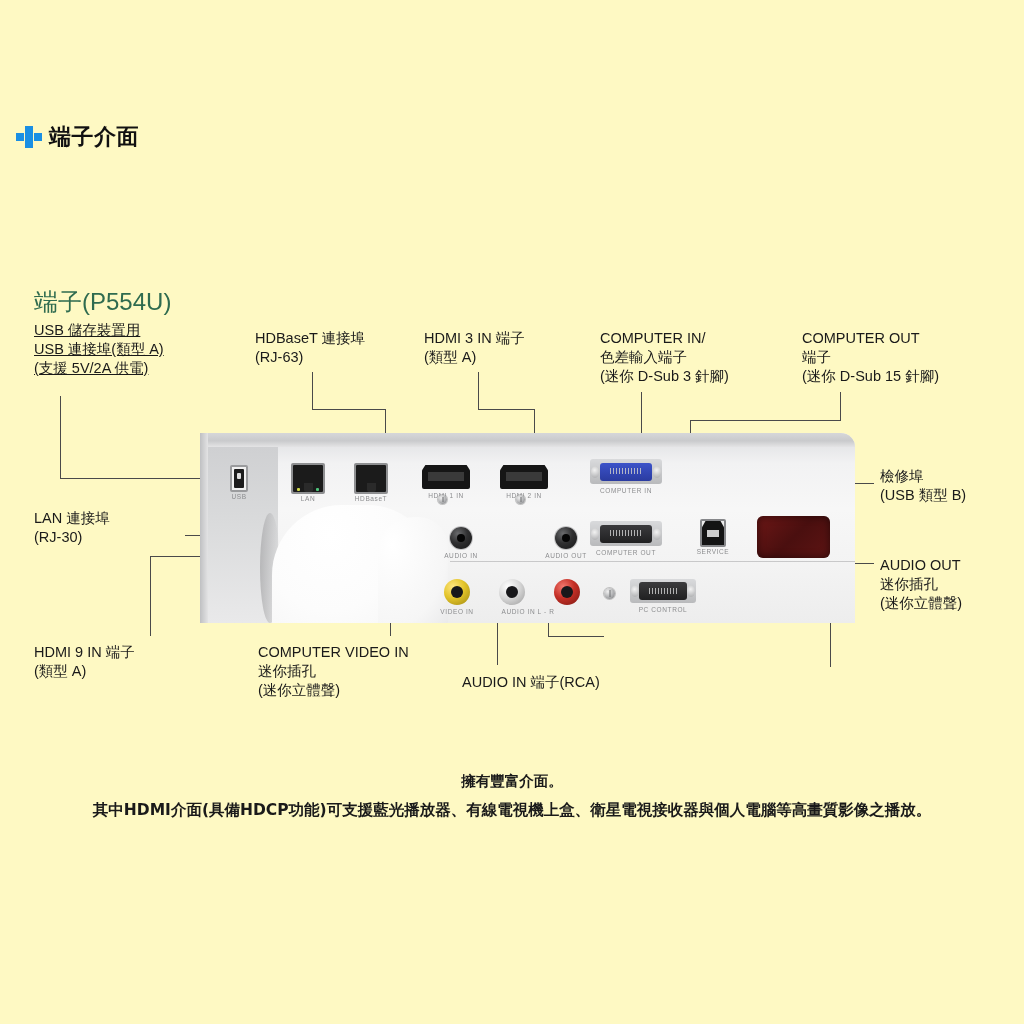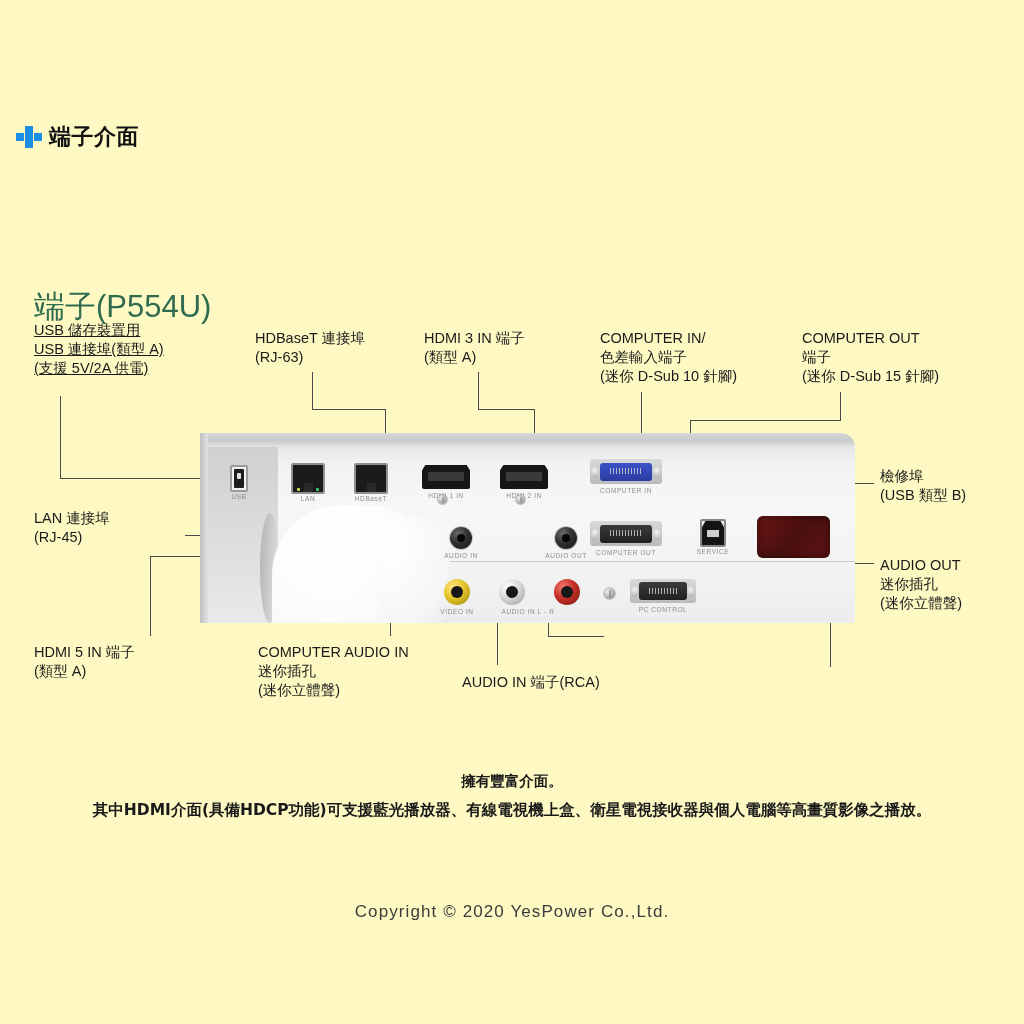--- a/index.html
+++ b/index.html
@@ -53,21 +53,21 @@
     letter-spacing: 0.5px;
     line-height: 1;
     white-space: nowrap;
   }
 
   
   .section-title {
     position: absolute;
     left: 34px;
     top: 286px;
-    font-size: 31px;
+    font-size: 24px;
     color: #2f6b4f;
     font-weight: 400;
     white-space: nowrap;
   }
 
   
   .callout {
     position: absolute;
     font-size: 14.5px;
     line-height: 19px;
@@ -351,36 +351,36 @@
 
   <div class="callout" style="left:34px; top:321px;text-decoration:underline;">USB 儲存裝置用
 USB 連接埠(類型 A)
 (支援 5V/2A 供電)</div>
   <div class="callout" style="left:255px; top:329px;">HDBaseT 連接埠
 (RJ-63)</div>
   <div class="callout" style="left:424px; top:329px;">HDMI 3 IN 端子
 (類型 A)</div>
   <div class="callout" style="left:600px; top:329px;">COMPUTER IN/
 色差輸入端子
-(迷你 D-Sub 10 針腳)</div>
+(迷你 D-Sub 3 針腳)</div>
   <div class="callout" style="left:802px; top:329px;">COMPUTER OUT
 端子
 (迷你 D-Sub 15 針腳)</div>
 
   <div class="callout" style="left:34px; top:509px;">LAN 連接埠
-(RJ-45)</div>
+(RJ-30)</div>
   <div class="callout" style="left:880px; top:467px;">檢修埠
 (USB 類型 B)</div>
   <div class="callout" style="left:880px; top:556px;">AUDIO OUT
 迷你插孔
 (迷你立體聲)</div>
 
-  <div class="callout" style="left:34px; top:643px;">HDMI 5 IN 端子
+  <div class="callout" style="left:34px; top:643px;">HDMI 9 IN 端子
 (類型 A)</div>
-  <div class="callout" style="left:258px; top:643px;">COMPUTER AUDIO IN
+  <div class="callout" style="left:258px; top:643px;">COMPUTER VIDEO IN
 迷你插孔
 (迷你立體聲)</div>
   <div class="callout" style="left:462px; top:673px;">AUDIO IN 端子(RCA)</div>
 
   <div class="leader v" style="left:60px;  top:396px; height:83px;"></div>
   <div class="leader h" style="left:60px;  top:478px; width:176px;"></div>
 
   <div class="leader v" style="left:312px; top:372px; height:38px;"></div>
   <div class="leader h" style="left:312px; top:409px; width:74px;"></div>
   <div class="leader v" style="left:385px; top:409px; height:62px;"></div>
@@ -503,15 +503,14 @@
           <span class="pins"></span>
         </span>
         <span class="ear r"></span>
       <span class="plabel">PC CONTROL</span>
     </div>
   </div>
 
   <div class="desc desc-2">其中HDMI介面(具備HDCP功能)可支援藍光播放器、有線電視機上盒、衛星電視接收器與個人電腦等高畫質影像之播放。</div>
   <div class="desc desc-1">擁有豐富介面。</div>
 
-  <div class="copyright">Copyright © 2020 YesPower Co.,Ltd.</div>
 
 </div>
 
 </body></html>

